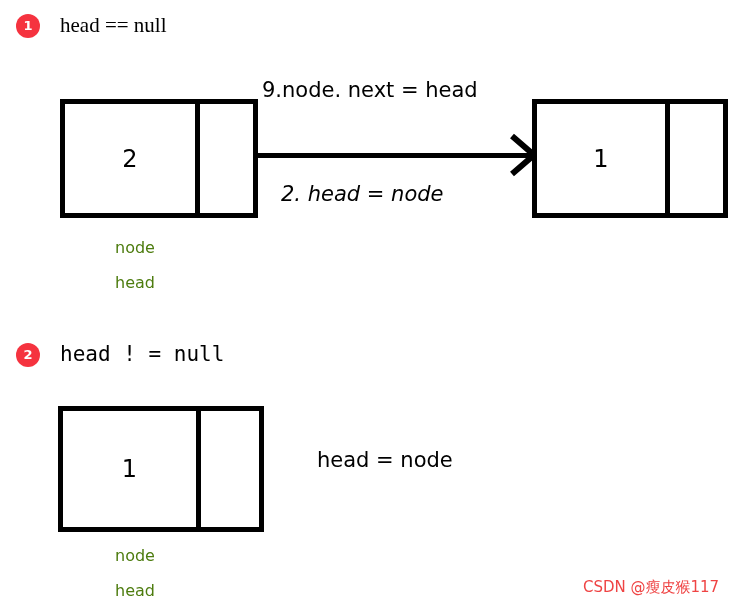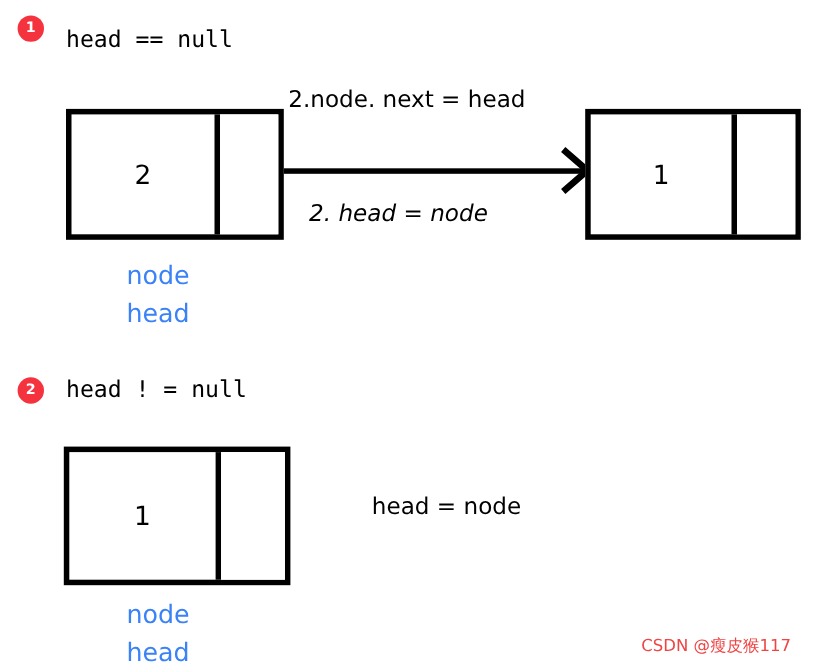--- a/index.html
+++ b/index.html
@@ -38,22 +38,22 @@
     position: absolute;
     font-family: "DejaVu Sans Mono", "Liberation Mono", monospace;
     font-size: 21px;
     color: #000000;
     white-space: pre;
     letter-spacing: 0px;
   }
   .label-text {
     position: absolute;
     font-family: "DejaVu Sans", "Liberation Sans", sans-serif;
-    font-size: 23px;
-    color: #3b82f6;
+    font-size: 16px;
+    color: #4d7c0f;
     white-space: pre;
   }
   .eq-text {
     position: absolute;
     font-family: "DejaVu Sans", "Liberation Sans", sans-serif;
     font-size: 21px;
     color: #000000;
     white-space: pre;
   }
 
@@ -102,52 +102,52 @@
     white-space: pre;
   }
 </style>
 </head>
 <body>
 
 <div id="canvas">
 
   <div class="badge" style="left:16px; top:14px;">1</div>
 
-  <div class="caption" style="left:60px; top:24px;">head == null</div>
+  <div class="caption" style="left:60px; top:13px;font-family:Liberation Serif, serif;">head == null</div>
 
   <div class="node-box" style="left:60px; top:99px; width:198px; height:119px;">
     <div class="node-value">2</div>
     <div class="node-next" style="width:53px;"></div>
   </div>
 
   <div class="label-text" style="left:115px; top:238px;">node</div>
   <div class="label-text" style="left:115px; top:273px;">head</div>
 
   <div class="arrow-line" style="left:258px; top:153px; width:272px;"></div>
   <svg class="arrow-head" style="left:508px; top:132px;" width="32" height="46" viewBox="0 0 32 46">
     <path d="M4 4 L26 23 L4 42" fill="none" stroke="#000000" stroke-width="6"></path>
   </svg>
 
-  <div class="eq-text" style="left:262px; top:78px;">2.node. next = head</div>
+  <div class="eq-text" style="left:262px; top:78px;">9.node. next = head</div>
   <div class="eq-text" style="left:281px; top:182px;font-style:italic;">2. head = node</div>
 
   <div class="node-box" style="left:532px; top:99px; width:196px; height:119px;">
     <div class="node-value">1</div>
     <div class="node-next" style="width:53px;"></div>
   </div>
 
   <div class="badge" style="left:16px; top:343px;">2</div>
 
   <div class="caption" style="left:60px; top:342px;text-align:center;">head ! = null</div>
 
   <div class="node-box" style="left:58px; top:406px; width:206px; height:126px;">
     <div class="node-value">1</div>
     <div class="node-next" style="width:58px;"></div>
   </div>
 
   <div class="label-text" style="left:115px; top:546px;">node</div>
   <div class="label-text" style="left:115px; top:581px;">head</div>
 
-  <div class="eq-text" style="left:338px; top:448px;">head = node</div>
+  <div class="eq-text" style="left:317px; top:448px;">head = node</div>
 
   <div class="watermark" style="left:583px; top:578px;">CSDN @瘦皮猴117</div>
 
 </div>
 
 </body></html>

